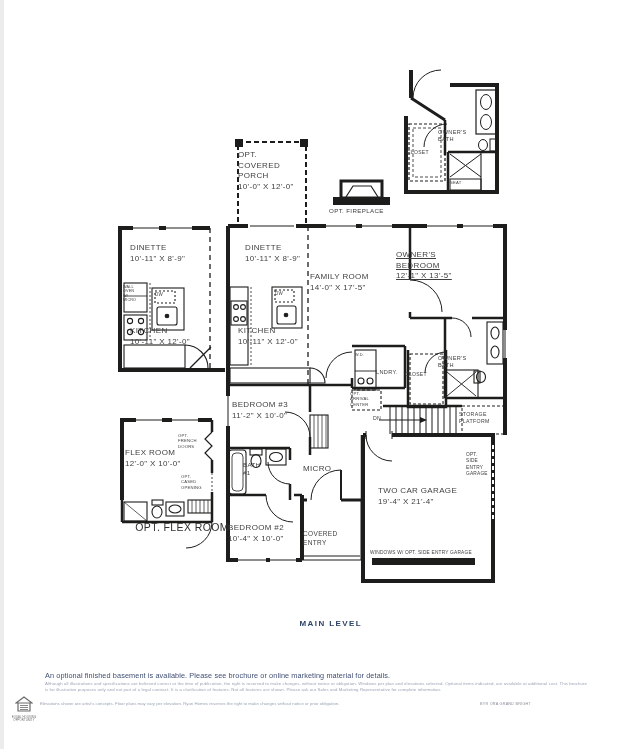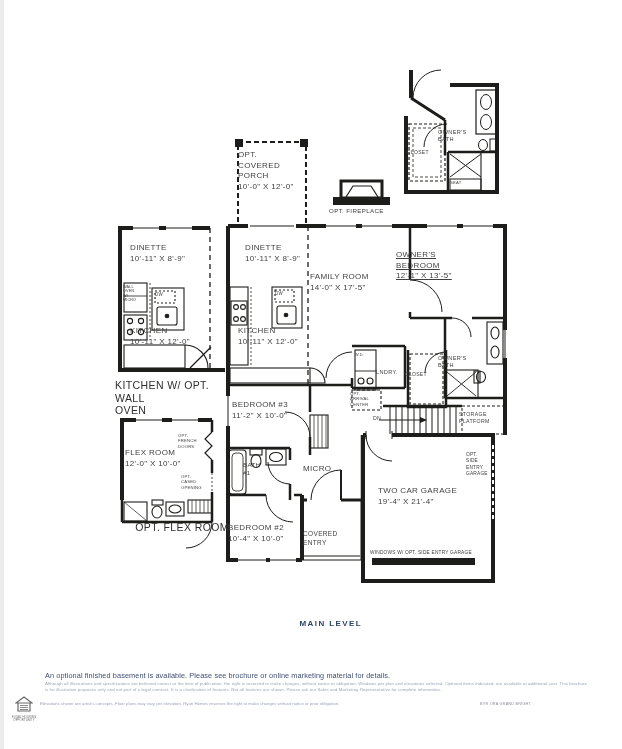--- a/index.html
+++ b/index.html
@@ -252,22 +252,20 @@
 
   <div class="lbl" style="left:130px;top:243px;width:78px;">DINETTE
 10'-11" X 8'-9"</div>
   <div class="lbl s38" style="left:123px;top:285px;width:25px;">WALL
 OVEN
 W/
 MICRO</div>
   <div class="lbl s45" style="left:155px;top:292px;width:20px;">DW</div>
   <div class="lbl" style="left:130px;top:326px;width:80px;">KITCHEN
 10'-11" X 12'-0"</div>
-  <div class="cap" style="left:115px;top:379px;width:125px;">KITCHEN W/ OPT. WALL
-OVEN</div>
 
   <div class="lbl" style="left:245px;top:243px;width:80px;">DINETTE
 10'-11" X 8'-9"</div>
   <div class="lbl s45" style="left:275px;top:291px;width:19px;">DW</div>
   <div class="lbl" style="left:238px;top:326px;width:80px;">KITCHEN
 10'-11" X 12'-0"</div>
   <div class="lbl" style="left:310px;top:272px;width:100px;">FAMILY ROOM
 14'-0" X 17'-5"</div>
   <div class="lbl" style="left:396px;top:250px;width:80px;text-decoration:underline;">OWNER'S
 BEDROOM

